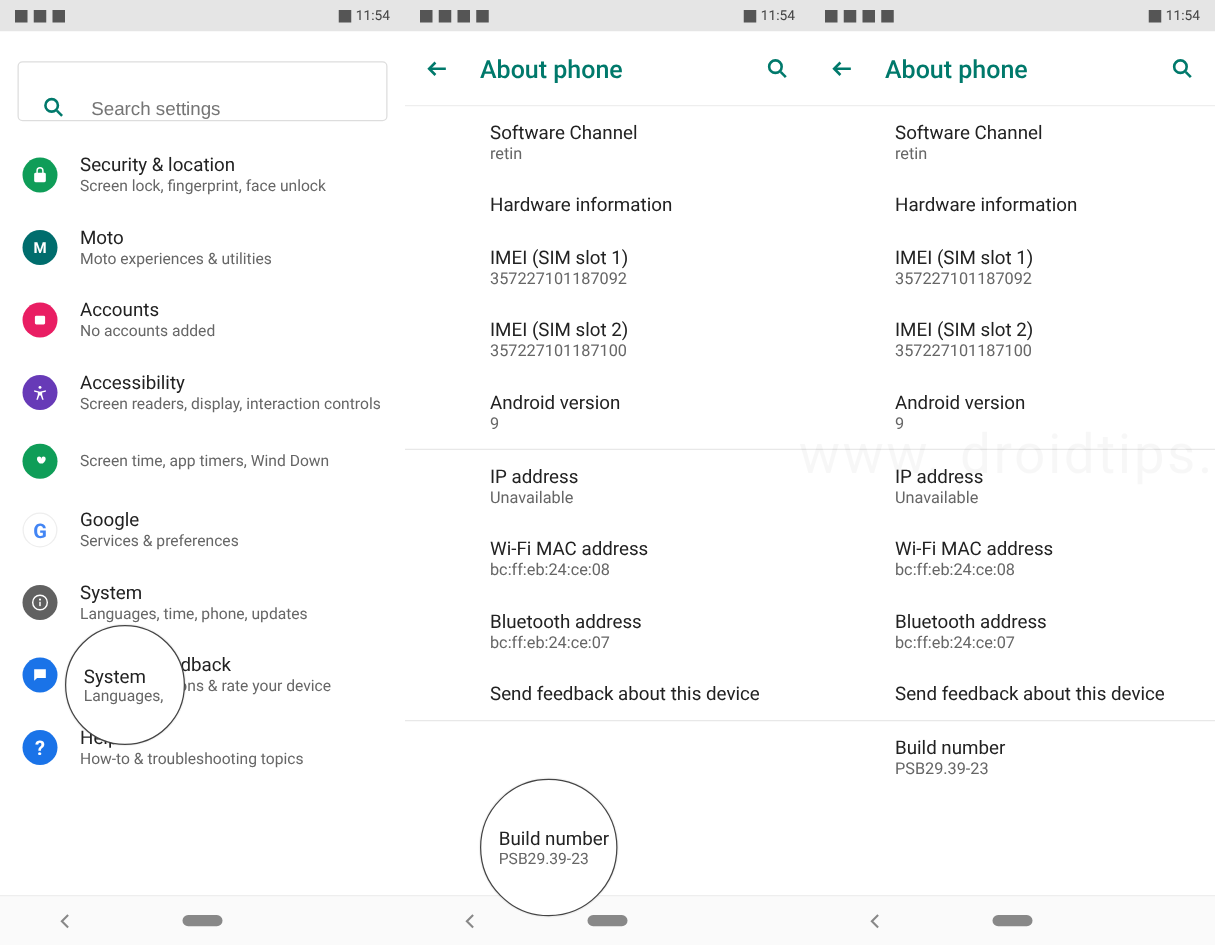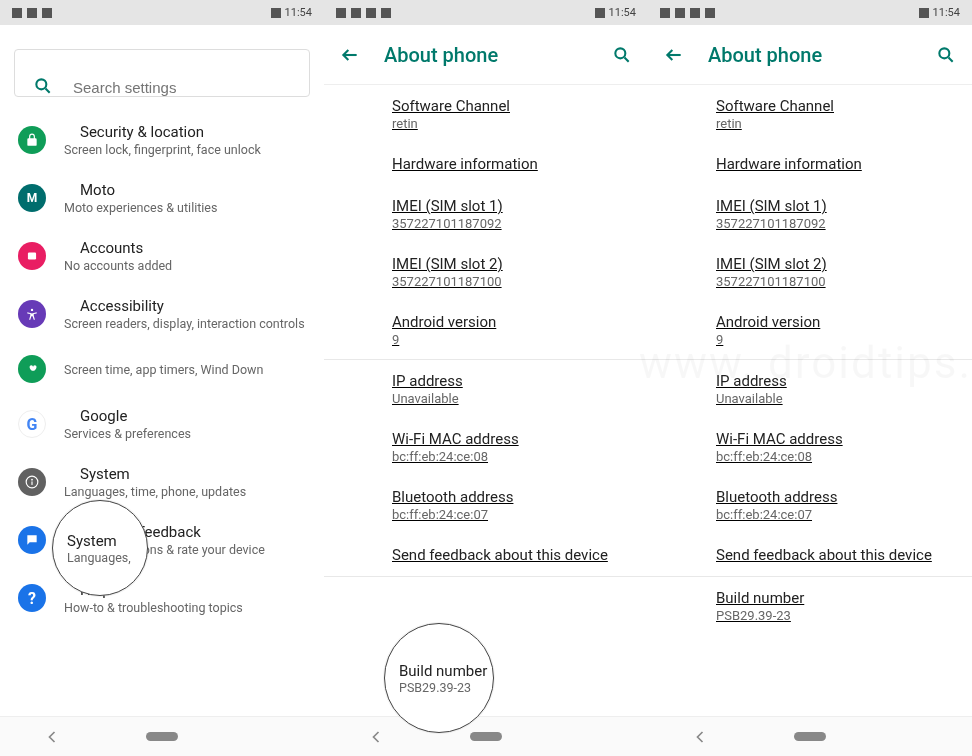--- a/index.html
+++ b/index.html
@@ -13,23 +13,23 @@
 .status-icon.sm { width: 10px; height: 10px; }
 .toolbar { height: 60px; display: flex; align-items: center; padding: 0 16px; gap: 24px; border-bottom: 1px solid #eee; }
 .toolbar-title { flex: 1; font-size: 20px; color: #00796b; font-weight: 500; }
 .icon-back, .icon-search { width: 20px; height: 20px; color: #00796b; cursor: pointer; }
 .search-box { margin: 24px 14px 14px; height: 48px; border: 1px solid #ddd; border-radius: 4px; display: flex; align-items: flex-end; padding: 0 18px; gap: 20px; }
 .search-box input { border: none; outline: none; font-size: 15px; flex: 1; color: #333; }
 .settings-list { flex: 1; overflow: hidden; }
 .settings-item { display: flex; align-items: center; padding: 12px 18px; gap: 18px; cursor: pointer; }
 .settings-icon { width: 28px; height: 28px; border-radius: 50%; display: flex; align-items: center; justify-content: center; flex-shrink: 0; }
 .settings-text { flex: 1; }
-.settings-title { font-size: 15px; color: #222; margin-left: 16px; }
+.settings-title { font-size: 15px; color: #222; }
 .settings-sub { font-size: 12.5px; color: #666; margin-top: 1px; }
-.about-list { flex: 1; overflow: hidden; padding-left: 68px; padding-right: 12px; text-decoration: underline; }
+.about-list { flex: 1; overflow: hidden; padding-left: 68px; padding-right: 12px; }
 .about-item { padding: 12px 0; cursor: pointer; }
 .about-title { font-size: 15px; color: #222; }
 .about-sub { font-size: 13px; color: #666; margin-top: 1px; }
 .divider { height: 1px; background: #e8e8e8; margin-left: -68px; margin-right: -12px; }
 .navbar { height: 40px; background: #fafafa; border-top: 1px solid #eee; display: flex; align-items: center; justify-content: space-around; }
 .nav-btn { width: 20px; height: 20px; cursor: pointer; color: #666; }
 .nav-pill { width: 32px; height: 9px; background: #888; border-radius: 5px; }
 .circle-overlay { position: absolute; border-radius: 50%; background: #fff; border: 1.5px solid #444; display: flex; flex-direction: column; justify-content: center; box-shadow: 0 0 0 1px rgba(0,0,0,0.05); z-index: 10; }
 .toast { position: absolute; background: #efefef; border-radius: 20px; padding: 10px 18px; font-size: 13px; color: #333; z-index: 10; }
 .watermark { position: absolute; top: 42%; left: 0; right: 0; text-align: right; font-size: 44px; color: rgba(0,0,0,0.03); font-weight: 400; letter-spacing: 2px; pointer-events: none; z-index: 1; margin-top: 19px; }

